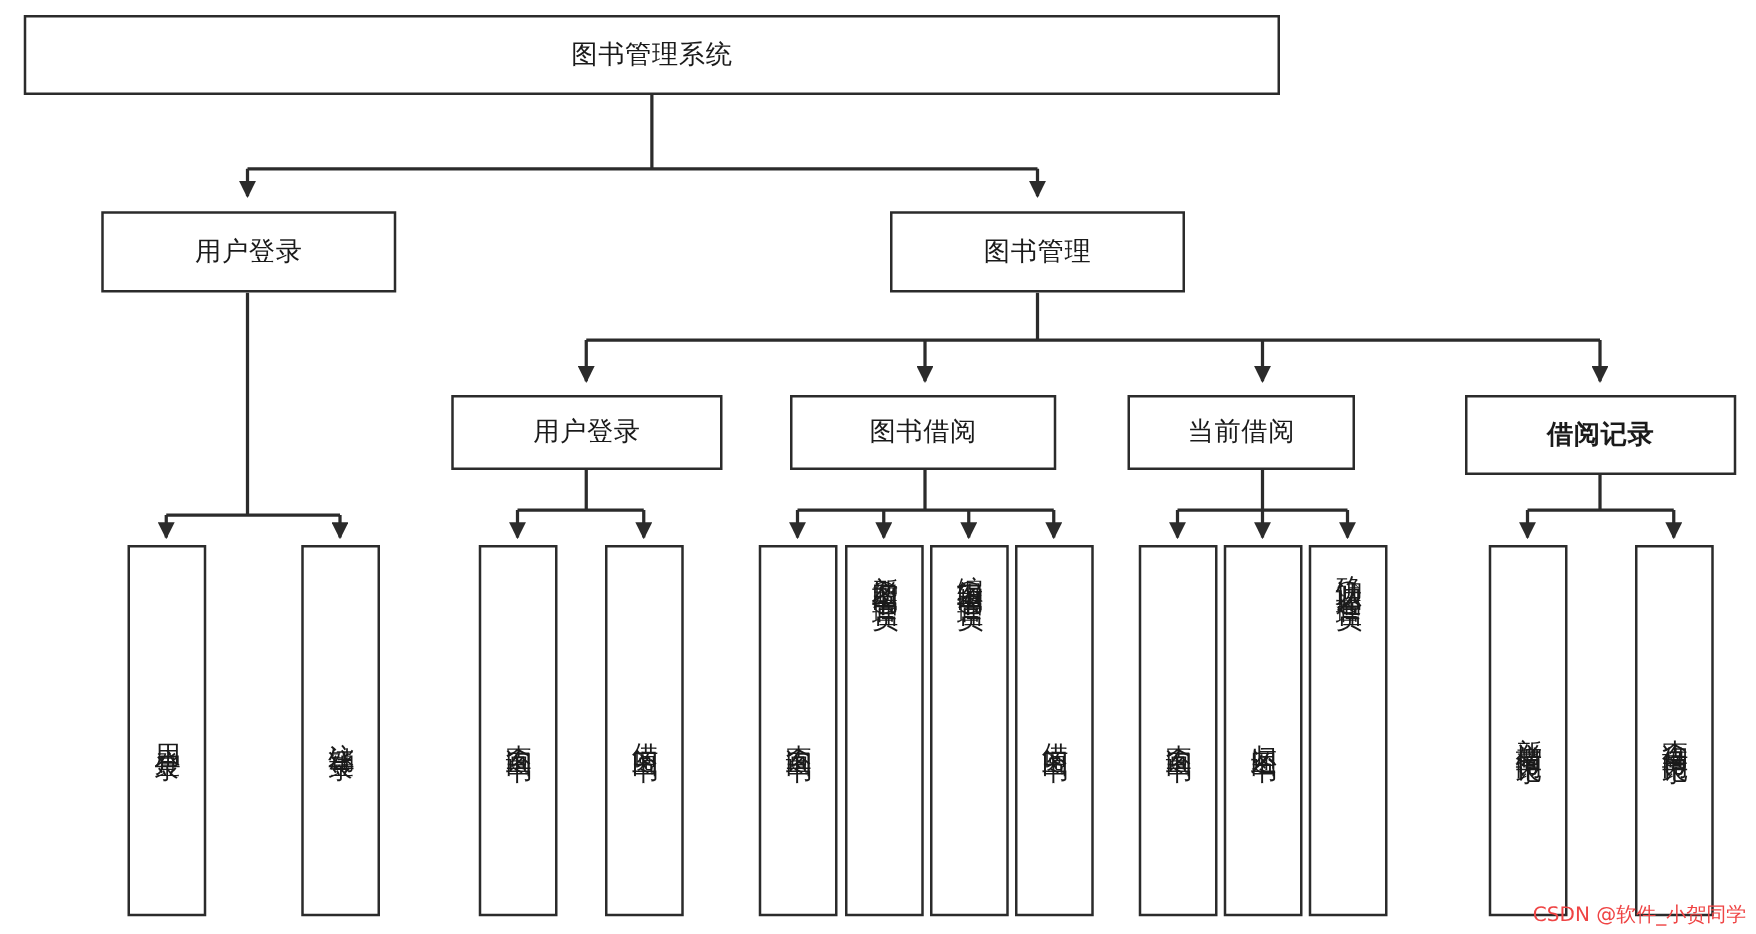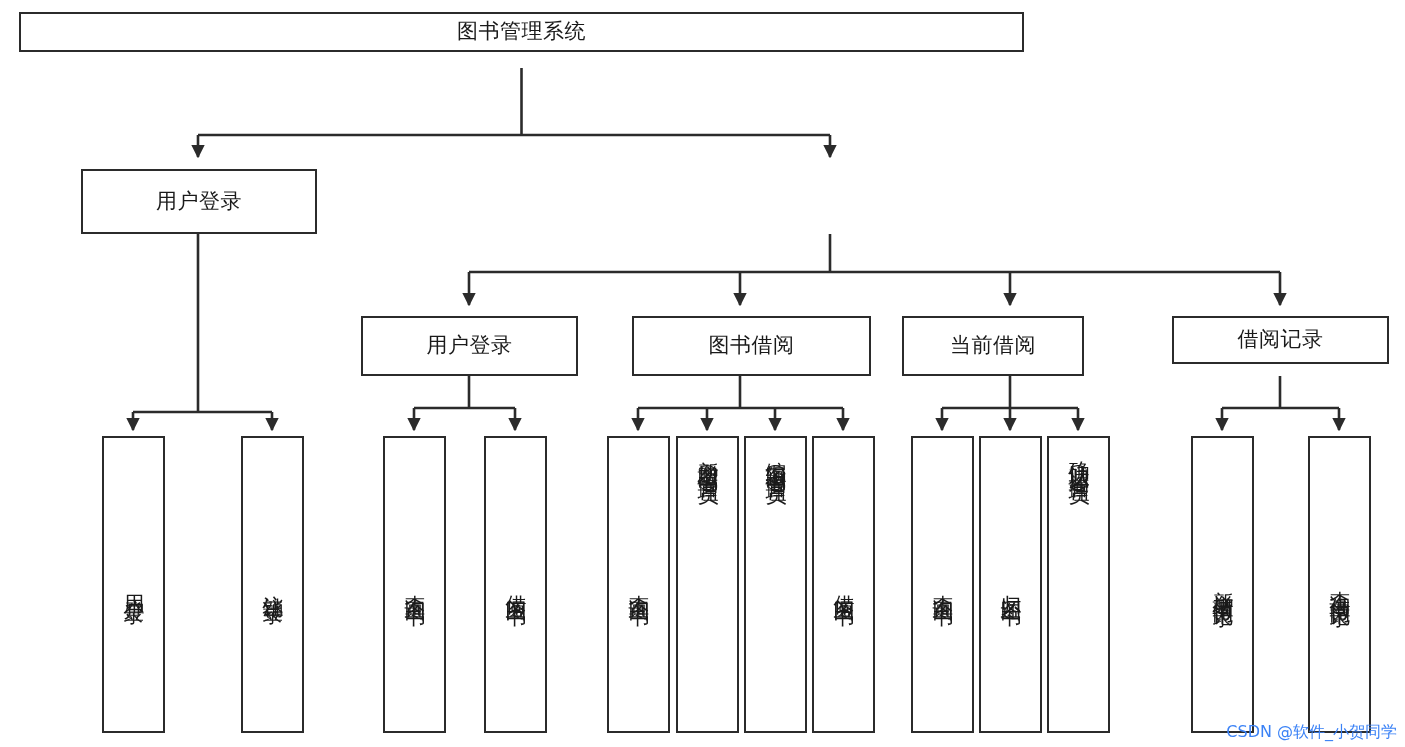--- a/index.html
+++ b/index.html
@@ -62,21 +62,21 @@
   }
   .node.leaf.centered {
     align-items: center;
     padding-top: 0;
   }
   .watermark {
     position: absolute;
     right: 8px;
     bottom: 4px;
     font-size: 16px;
-    color: #3b82f6;
+    color: #ef4444;
     z-index: 5;
     white-space: nowrap;
     font-family: "DejaVu Sans", "Liberation Sans", sans-serif;
   }
 </style>
 </head>
 <body>
 
 <div id="canvas">
 
@@ -123,42 +123,45 @@
       <path d="M 1010 408 L 1010 430" marker-end="url(#arrow)"></path>
       <path d="M 1078 408 L 1078 430" marker-end="url(#arrow)"></path>
 
       <path d="M 1280 376 L 1280 408"></path>
       <path d="M 1222 408 L 1339 408"></path>
       <path d="M 1222 408 L 1222 430" marker-end="url(#arrow)"></path>
       <path d="M 1339 408 L 1339 430" marker-end="url(#arrow)"></path>
     </g>
   </svg>
 
-  <div class="node root horiz" style="left:19px; top:12px; width:1005px; height:40px;">
+  <div class="node root horiz" style="left:19px; top:12px; width:1005px; height:64px;">
     <span class="label">图书管理系统</span>
   </div>
 
   <div class="node horiz" style="left:81px; top:169px; width:236px; height:65px;">
     <span class="label">用户登录</span>
   </div>
 
+  <div class="node horiz" style="left:712px; top:169px; width:236px; height:65px;">
+    <span class="label">图书管理</span>
+  </div>
 
   <div class="node horiz" style="left:361px; top:316px; width:217px; height:60px;">
     <span class="label">用户登录</span>
   </div>
 
-  <div class="node horiz" style="left:632px; top:316px; width:239px; height:60px;">
+  <div class="node horiz" style="left:632px; top:316px; width:213px; height:60px;">
     <span class="label">图书借阅</span>
   </div>
 
   <div class="node horiz" style="left:902px; top:316px; width:182px; height:60px;">
     <span class="label">当前借阅</span>
   </div>
 
-  <div class="node horiz" style="left:1172px; top:316px; width:217px; height:48px;">
+  <div class="node horiz" style="left:1172px; top:316px; width:217px; height:64px;font-weight:bold;">
     <span class="label">借阅记录</span>
   </div>
 
   <div class="node leaf centered" style="left:102px; top:436px; width:63px; height:297px;">
     <span class="label">用户登录</span>
   </div>
 
   <div class="node leaf centered" style="left:241px; top:436px; width:63px; height:297px;">
     <span class="label">注销登录</span>
   </div>

